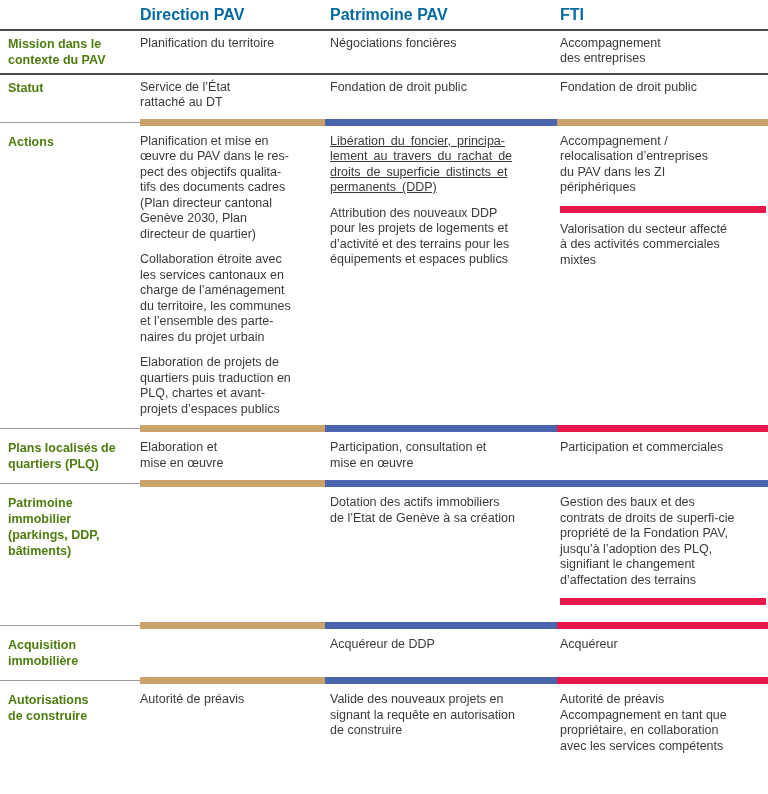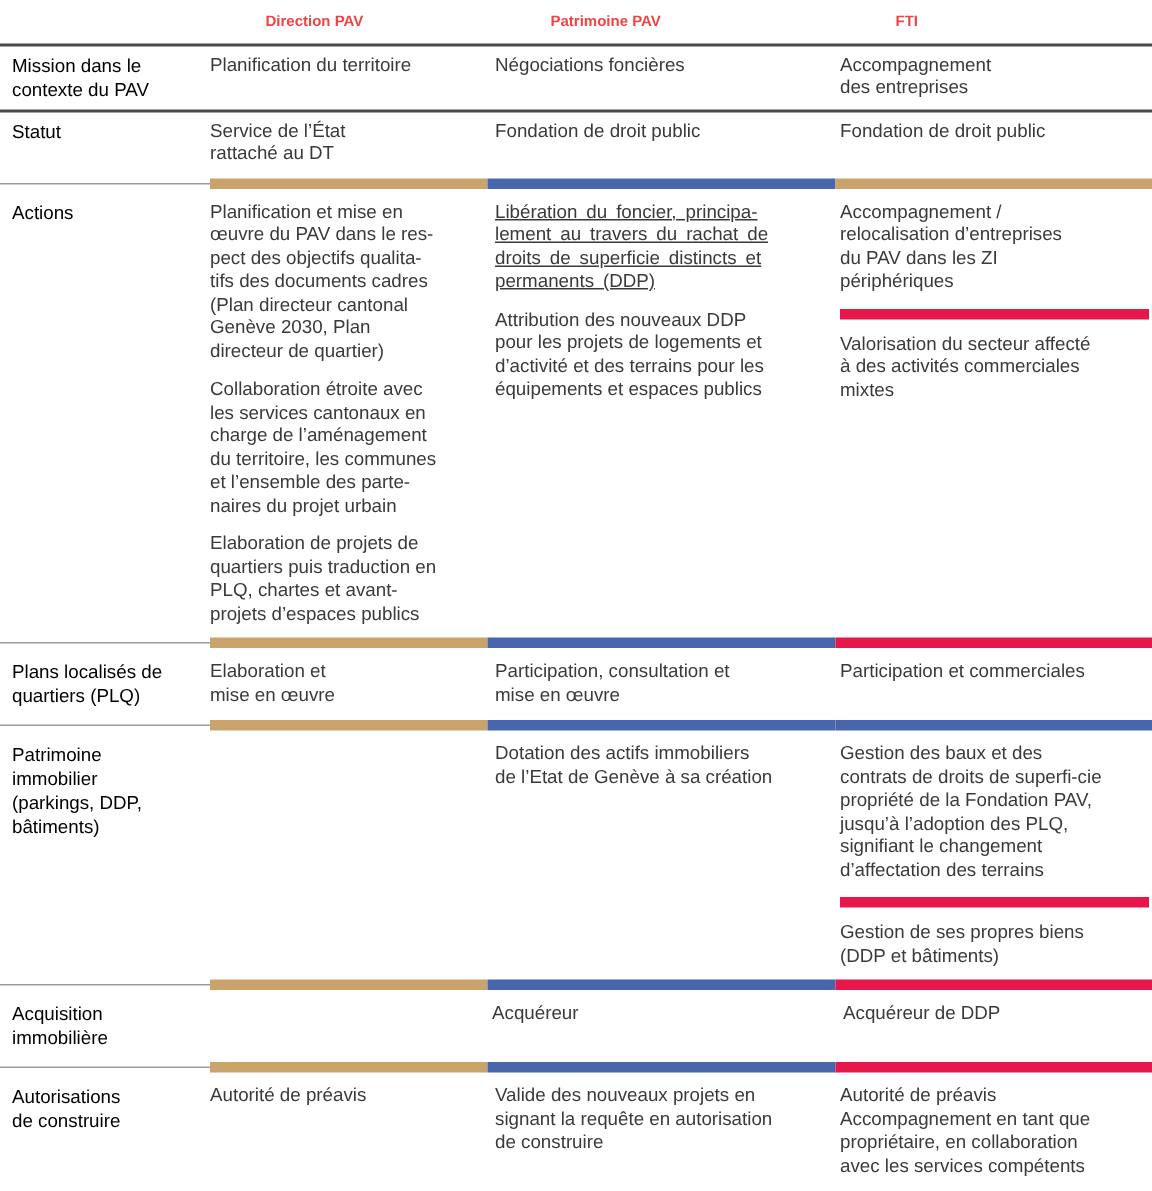--- a/index.html
+++ b/index.html
@@ -15,29 +15,29 @@
     min-height: 794px;
     background: #ffffff;
     padding-top: 5px;
     overflow: hidden;
   }
   .grid {
     display: grid;
     grid-template-columns: 140px 185px 232px 211px;
   }
   
-  .hdr-cell { font-weight: bold; font-size: 10px; color: #ef4444; padding: 2px 0 6px 0; margin-left: 37px; }
+  .hdr-cell { font-weight: bold; font-size: 16px; color: #0369a1; padding: 2px 0 6px 0; }
   .hdr-cell.h1 { padding-left: 5px; }
   .hdr-cell.h2 { padding-left: 3px; }
   .rule-full { border-top: 2px solid #4a4a4a; width: 768px; }
   
   .trow { align-items: start; }
   .rlabel {
-    font-weight: normal;
-    color: #000000;
+    font-weight: bold;
+    color: #4d7c0f;
     white-space: pre-line;
     padding: 5px 6px 5px 8px;
     line-height: 16px;
   }
   .cell { padding: 5px 14px 5px 0; }
   .cell.c1 { padding: 5px 12px 5px 5px; }
   .cell.c2 { padding: 5px 2px 5px 3px; }
   .txt { white-space: pre-line; margin: 0 0 10px 0; }
   .txt:last-child { margin-bottom: 0; }
   .txt.wide { word-spacing: 2.5px; text-decoration: underline; }
@@ -176,39 +176,37 @@
 de l’Etat de Genève à sa création</p>
         </div>
         <div class="cell c2">
           <p class="txt">Gestion des baux et des
 contrats de droits de superfi-cie
 propriété de la Fondation PAV,
 jusqu’à l’adoption des PLQ,
 signifiant le changement
 d’affectation des terrains</p>
           <div class="cellbar" style="background: rgb(229, 23, 75);"></div>
-          <p class="txt">Gestion de ses propres biens
-(DDP et bâtiments)</p>
         </div>
       </div>
       <div class="grid bar-row">
         <div class="bar-label-line"></div>
         <div class="bar" style="background: rgb(201, 163, 106);"></div>
         <div class="bar" style="background: rgb(73, 102, 173);"></div>
         <div class="bar" style="background: rgb(229, 23, 75);"></div>
       </div>
       <div class="grid trow">
         <div class="rlabel">Acquisition
 immobilière</div>
         <div class="cell c0"></div>
+        <div class="cell c1">
+          <p class="txt">Acquéreur de DDP</p>
+        </div>
         <div class="cell c2">
           <p class="txt">Acquéreur</p>
-        </div>
-        <div class="cell c1">
-          <p class="txt">Acquéreur de DDP</p>
         </div>
       </div>
       <div class="grid bar-row">
         <div class="bar-label-line"></div>
         <div class="bar" style="background: rgb(201, 163, 106);"></div>
         <div class="bar" style="background: rgb(73, 102, 173);"></div>
         <div class="bar" style="background: rgb(229, 23, 75);"></div>
       </div>
       <div class="grid trow">
         <div class="rlabel">Autorisations

